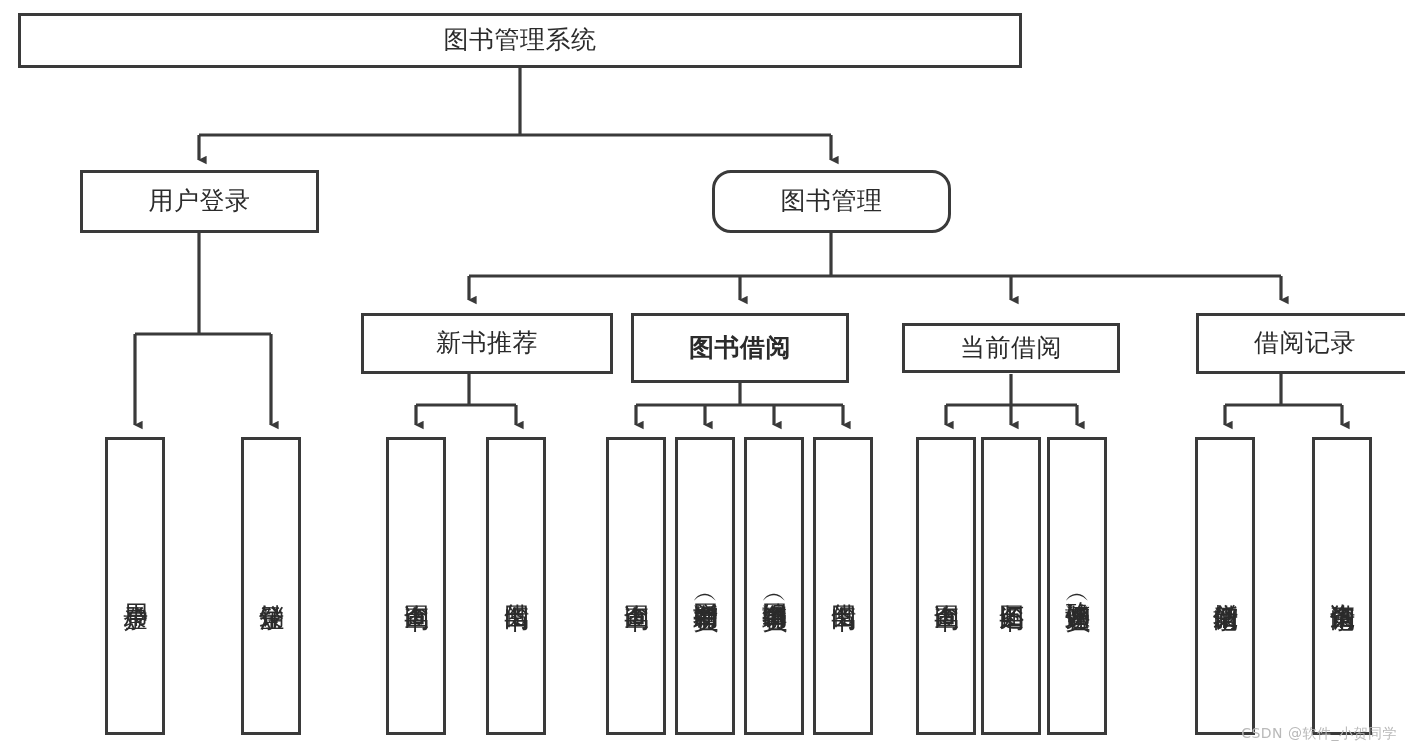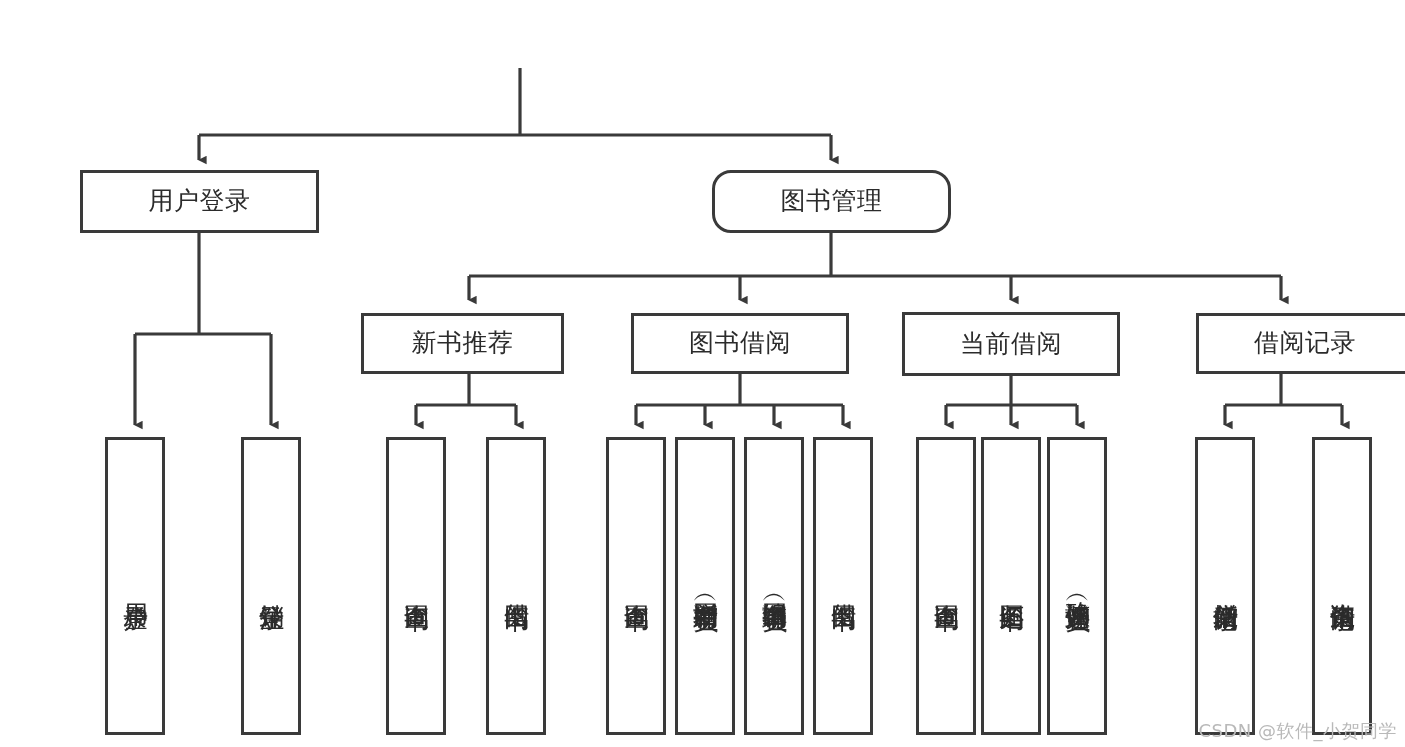--- a/index.html
+++ b/index.html
@@ -58,21 +58,21 @@
     text-orientation: upright;
     display: block;
   }
   .node-label {
     display: block;
   }
   #watermark {
     position: absolute;
     right: 8px;
     bottom: 4px;
-    font-size: 18px;
+    font-size: 14px;
     color: #b9b9b9;
     letter-spacing: 0.5px;
     white-space: nowrap;
     font-family: "DejaVu Sans", "Liberation Sans", sans-serif;
     margin-left: 40px;
   }
 </style>
 </head>
 <body>
 
@@ -122,38 +122,41 @@
       <path d="M1011,405 L1011,425" marker-end="url(#arrowhead)"></path>
       <path d="M1077,405 L1077,425" marker-end="url(#arrowhead)"></path>
 
       <path d="M1281,374 L1281,405"></path>
       <path d="M1225,405 L1342,405"></path>
       <path d="M1225,405 L1225,425" marker-end="url(#arrowhead)"></path>
       <path d="M1342,405 L1342,425" marker-end="url(#arrowhead)"></path>
     </g>
   </svg>
 
+  <div class="node horizontal" style="left:18px; top:13px; width:1004px; height:55px;">
+    <span class="node-label">图书管理系统</span>
+  </div>
 
   <div class="node horizontal" style="left:80px; top:170px; width:239px; height:63px;">
     <span class="node-label">用户登录</span>
   </div>
 
   <div class="node horizontal" style="left:712px; top:170px; width:239px; height:63px;border-radius:19px;">
     <span class="node-label">图书管理</span>
   </div>
 
-  <div class="node horizontal" style="left:361px; top:313px; width:203px; height:61px;">
+  <div class="node horizontal" style="left:361px; top:313px; width:252px; height:61px;">
     <span class="node-label">新书推荐</span>
   </div>
 
-  <div class="node horizontal" style="left:631px; top:313px; width:218px; height:61px;">
+  <div class="node horizontal" style="left:631px; top:313px; width:218px; height:70px;font-weight:bold;">
     <span class="node-label">图书借阅</span>
   </div>
 
-  <div class="node horizontal" style="left:902px; top:312px; width:218px; height:64px;">
+  <div class="node horizontal" style="left:902px; top:323px; width:218px; height:50px;">
     <span class="node-label">当前借阅</span>
   </div>
 
   <div class="node horizontal" style="left:1196px; top:313px; width:218px; height:61px;">
     <span class="node-label">借阅记录</span>
   </div>
 
   <div class="node vertical" style="left:105px; top:437px; width:60px; height:298px;">
     <span class="node-label">用户登录</span>
   </div>

